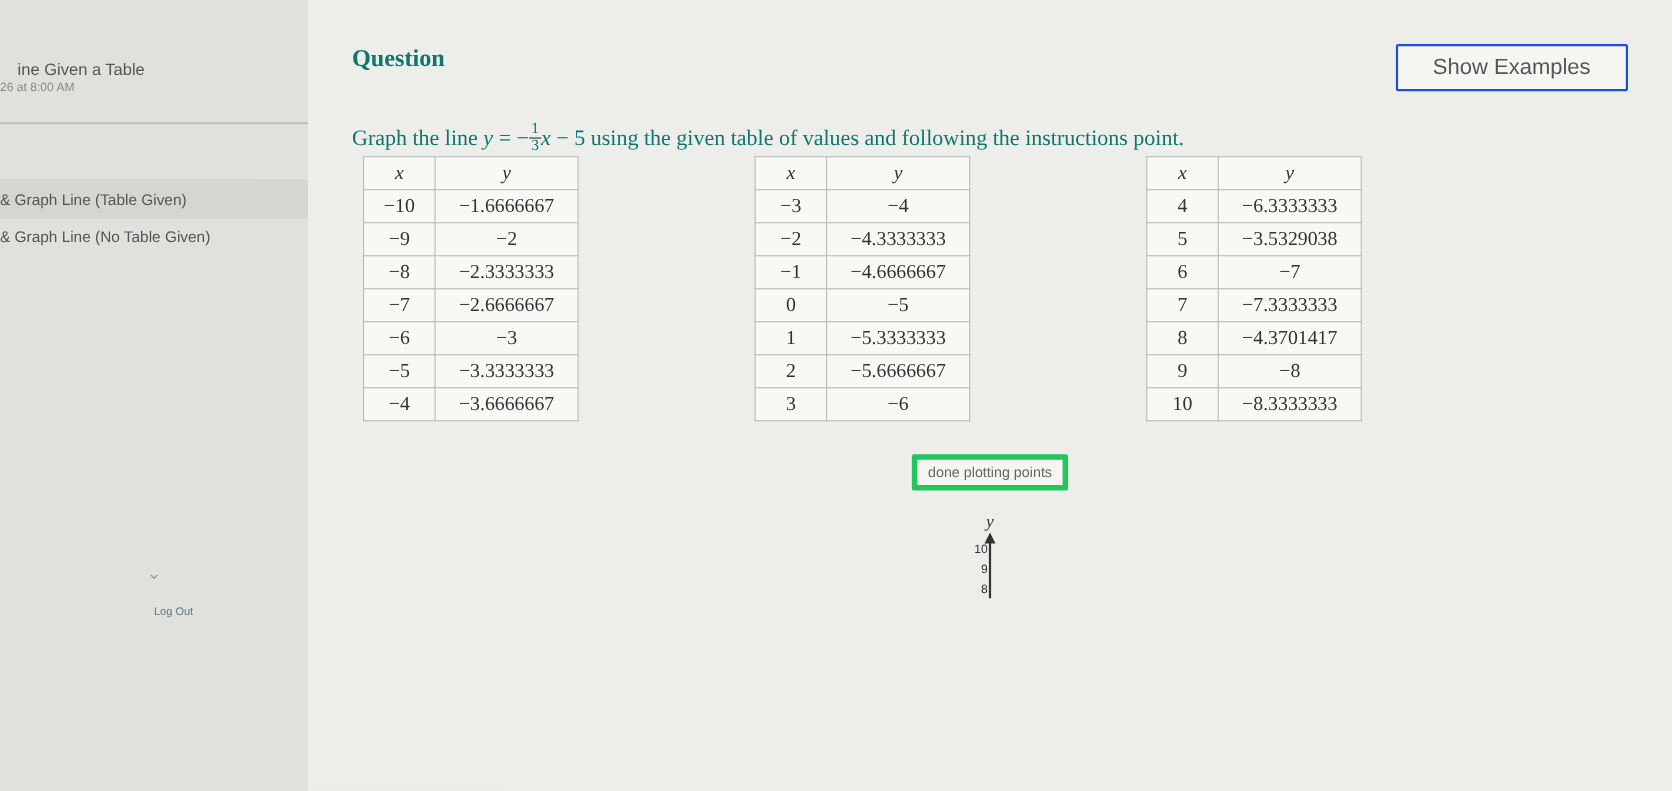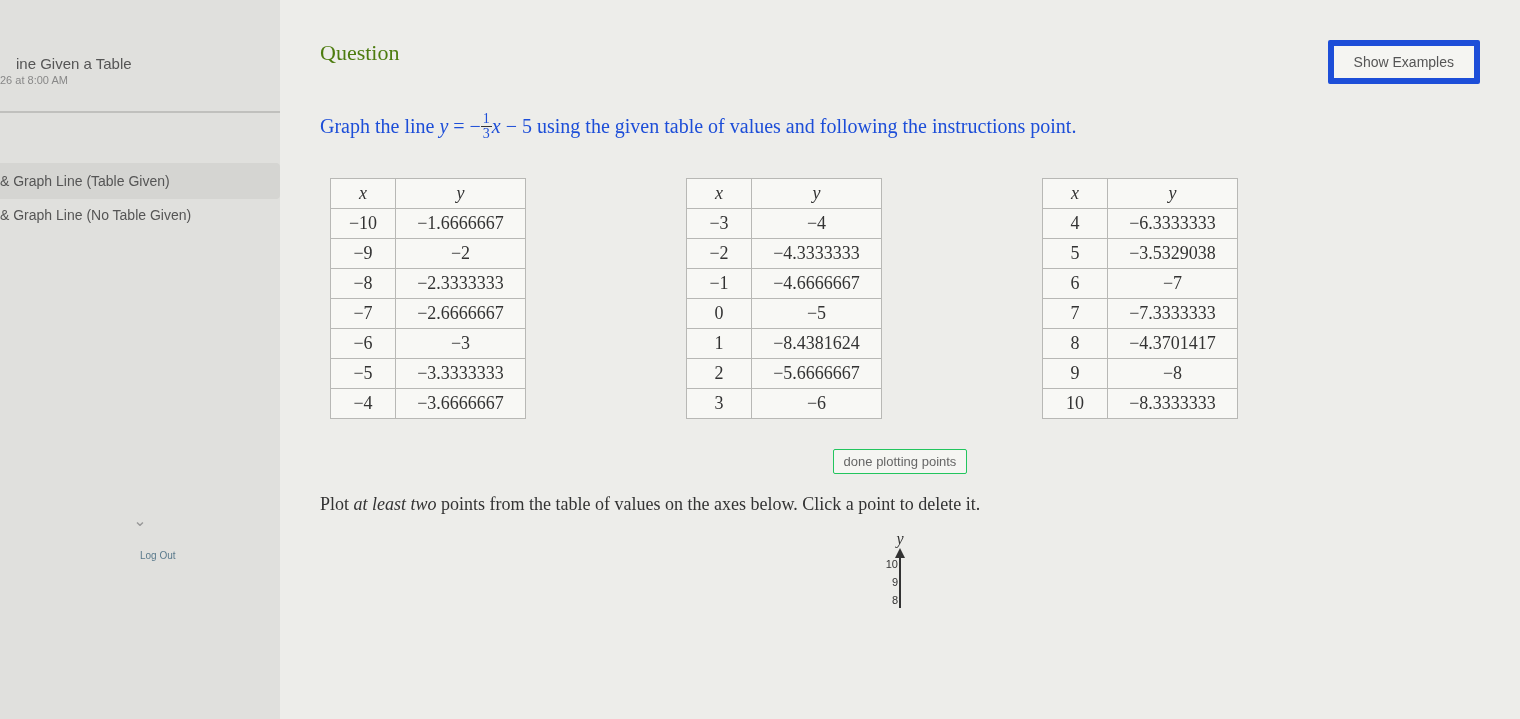--- a/index.html
+++ b/index.html
@@ -73,37 +73,36 @@
       background: #ededea;
     }
     .header-row {
       display: flex;
       justify-content: space-between;
       align-items: flex-start;
       margin-bottom: 30px;
     }
     .question-heading {
       font-size: 22px;
-      font-weight: normal;
-      color: #4d7c0f;
+      font-weight: bold;
+      color: #0f766e;
     }
     .show-examples-btn {
-      border: 6px solid #1d4ed8;
+      border: 2px solid #1d4ed8;
       background: #f5f5f2;
-      padding: 8px 20px;
+      padding: 8px 32px;
       font-family: Arial, sans-serif;
-      font-size: 14px;
+      font-size: 20px;
       color: #555;
       border-radius: 2px;
       cursor: pointer;
     }
     .prompt {
       font-size: 20px;
-      color: #1d4ed8;
-      margin-bottom: 35px;
+      color: #0f766e;
     }
     .math-var {
       font-style: italic;
       font-family: Georgia, serif;
     }
     .fraction {
       display: inline-block;
       vertical-align: middle;
       text-align: center;
       font-size: 14px;
@@ -147,21 +146,21 @@
       width: 65px;
     }
     table.data-table td.y-col {
       width: 130px;
     }
     .done-btn-row {
       text-align: center;
       margin-bottom: 20px;
     }
     .done-btn {
-      border: 1px solid #22c55e;
+      border: 5px solid #22c55e;
       background: #f5f5f2;
       padding: 4px 10px;
       font-family: Arial, sans-serif;
       font-size: 13px;
       color: #666;
       border-radius: 2px;
       cursor: pointer;
     }
     .instructions {
       font-size: 18px;
@@ -274,21 +273,21 @@
       <tr>
             <td class="x-col">−1</td>
             <td class="y-col">−4.6666667</td>
           </tr>
       <tr>
             <td class="x-col">0</td>
             <td class="y-col">−5</td>
           </tr>
       <tr>
             <td class="x-col">1</td>
-            <td class="y-col">−8.4381624</td>
+            <td class="y-col">−5.3333333</td>
           </tr>
       <tr>
             <td class="x-col">2</td>
             <td class="y-col">−5.6666667</td>
           </tr>
       <tr>
             <td class="x-col">3</td>
             <td class="y-col">−6</td>
           </tr>
     </tbody>
@@ -329,23 +328,20 @@
             <td class="y-col">−8.3333333</td>
           </tr>
     </tbody>
       </table>
   </div>
 
   <div class="done-btn-row">
     <button class="done-btn">done plotting points</button>
   </div>
 
-  <div class="instructions">
-    <span>Plot </span><span class="italic">at least two</span><span> points from the table of values on the axes below. Click a point to delete it.</span>
-  </div>
 
   <div class="graph-area">
     <div class="axis-label-y">y</div>
     <div class="y-axis">
       <svg width="20" height="60">
         <line x1="10" y1="5" x2="10" y2="60" stroke="#333" stroke-width="2"></line>
         <polygon points="10,0 5,10 15,10" fill="#333"></polygon>
       </svg>
       <div class="tick-label" style="top:10px">10</div>
       <div class="tick-label" style="top:28px">9</div>

